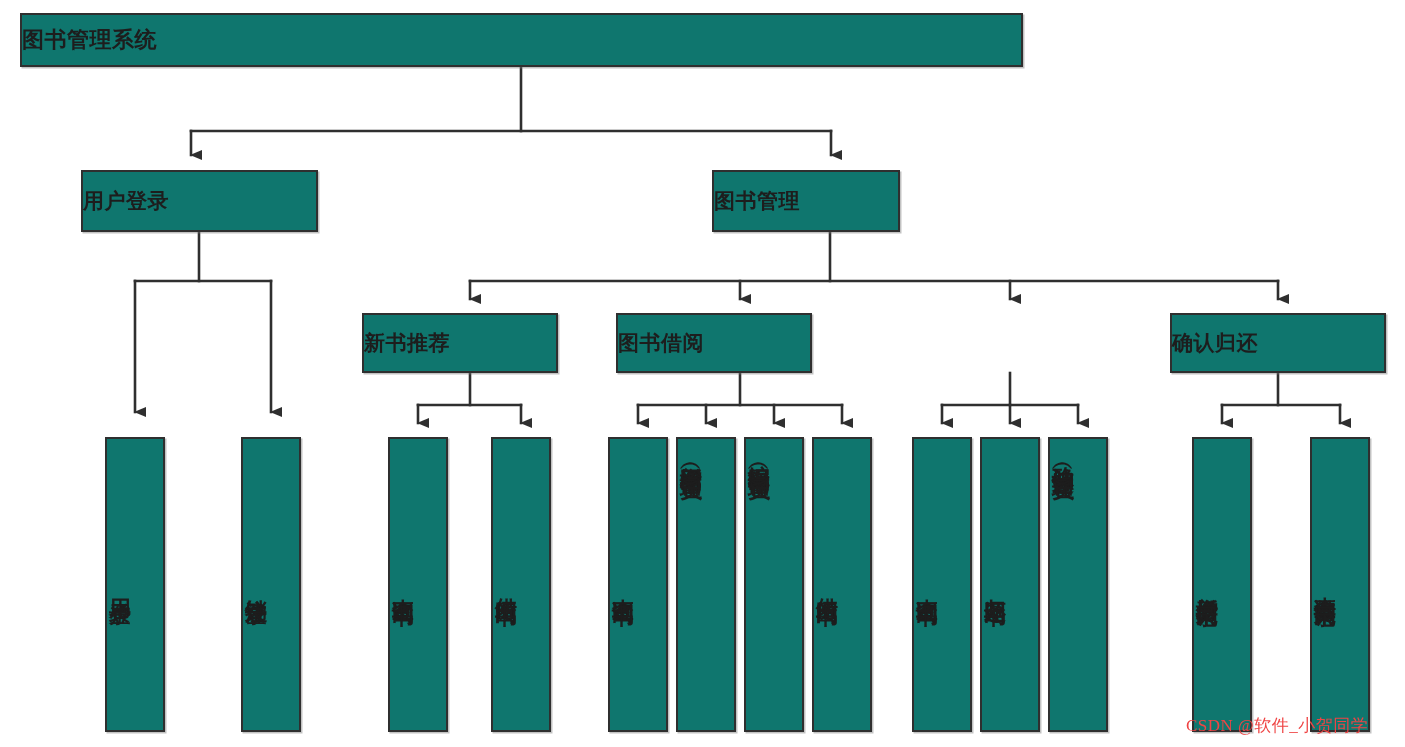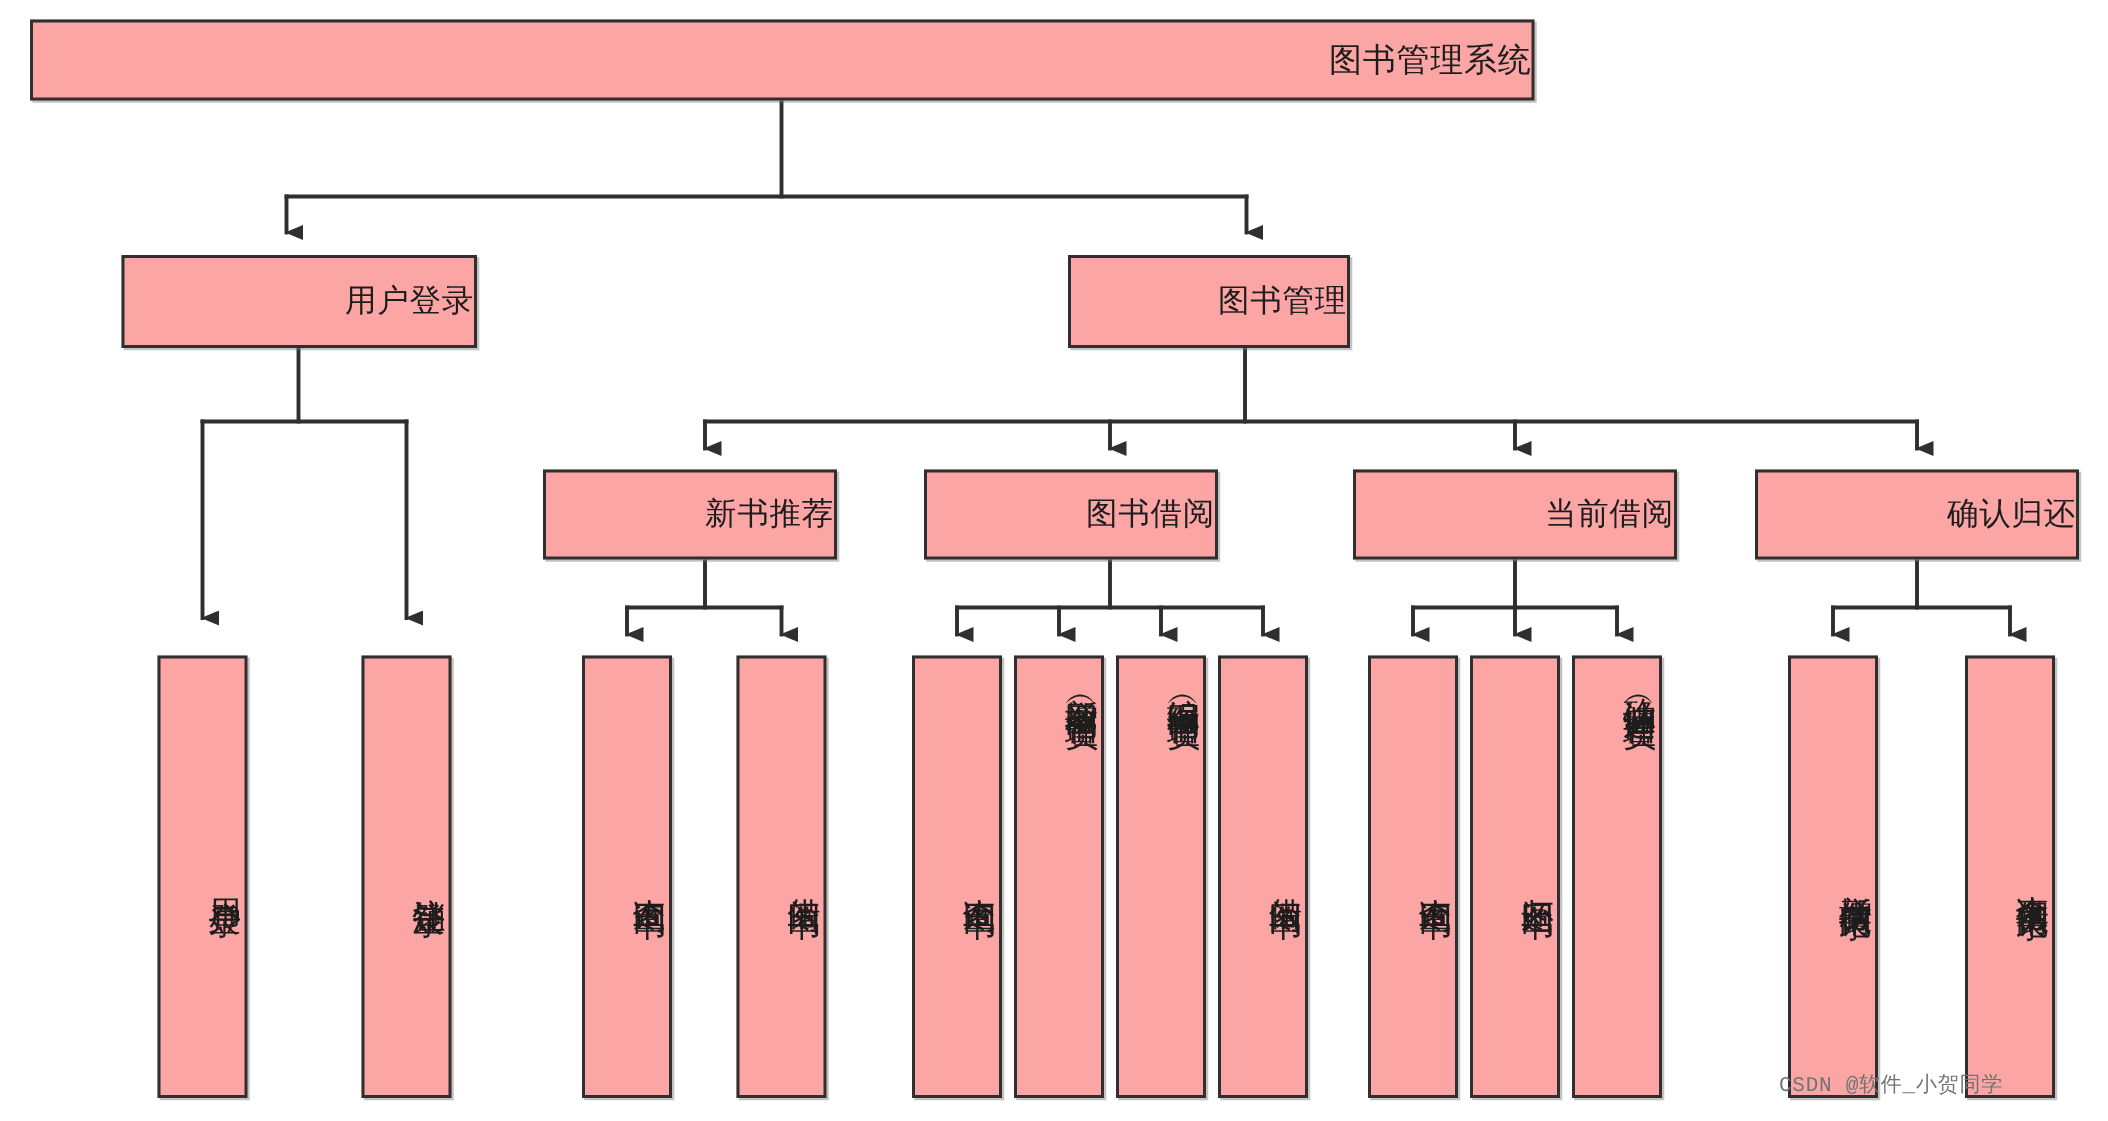--- a/index.html
+++ b/index.html
@@ -23,26 +23,27 @@
     left: 0;
     top: 0;
     width: 1405px;
     height: 747px;
     pointer-events: none;
   }
   .node {
     position: absolute;
     box-sizing: border-box;
     border: 2.5px solid #2f2f2f;
-    background: #fca5a5;
+    background: #0f766e;
     display: flex;
     align-items: center;
-    justify-content: flex-end;
+    justify-content: flex-start;
     color: #1d1d1d;
     box-shadow: 1.5px 1.5px 0 rgba(120,120,120,0.45);
+    font-weight: bold;
   }
   .node .lbl {
     display: block;
     line-height: 1.12;
     letter-spacing: 0.5px;
   }
   
   .node.horz .lbl {
     font-size: 21px;
     white-space: nowrap;
@@ -63,25 +64,25 @@
     max-height: 280px;
   }
   .node.vert.center {
     align-items: center;
     padding-top: 0;
   }
   .watermark {
     position: absolute;
     left: 1186px;
     top: 714px;
-    font-size: 14px;
-    color: #737373;
+    font-size: 17px;
+    color: #ef4444;
     white-space: nowrap;
     letter-spacing: 0.5px;
-    font-family: Liberation Mono, monospace;
+    font-family: Liberation Serif, serif;
   }
 </style>
 </head>
 <body>
 
 <div id="canvas">
 
   <svg class="wires" viewBox="0 0 1405 747" xmlns="http://www.w3.org/2000/svg">
     <defs>
       <marker id="arr" viewBox="0 0 10 12" refX="5" refY="11" markerWidth="10" markerHeight="12" orient="auto-start-reverse" markerUnits="userSpaceOnUse">
@@ -143,23 +144,20 @@
   <div class="node horz" style="left:712px;top:170px;width:188px;height:62px;">
     <span class="lbl">图书管理</span>
   </div>
 
   <div class="node horz" style="left:362px;top:313px;width:196px;height:60px;">
     <span class="lbl">新书推荐</span>
   </div>
   <div class="node horz" style="left:616px;top:313px;width:196px;height:60px;">
     <span class="lbl">图书借阅</span>
   </div>
-  <div class="node horz" style="left:902px;top:313px;width:216px;height:60px;">
-    <span class="lbl">当前借阅</span>
-  </div>
   <div class="node horz" style="left:1170px;top:313px;width:216px;height:60px;">
     <span class="lbl">确认归还</span>
   </div>
 
   <div class="node vert center" style="left:105px;top:437px;width:60px;height:295px;">
     <span class="lbl">用户登录</span>
   </div>
   <div class="node vert center" style="left:241px;top:437px;width:60px;height:295px;">
     <span class="lbl">注销登录</span>
   </div>

